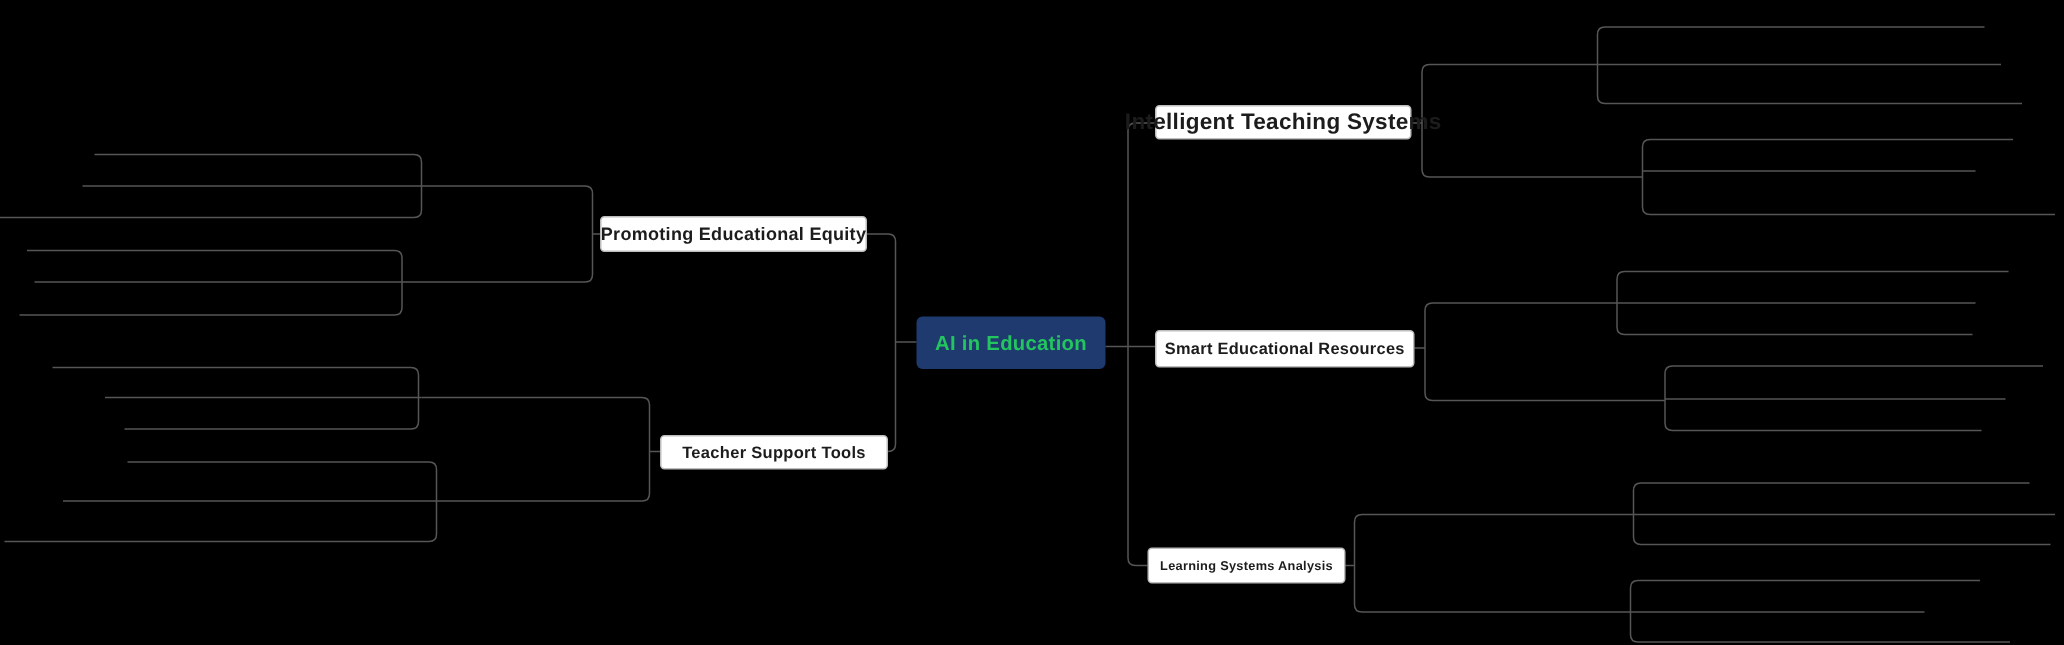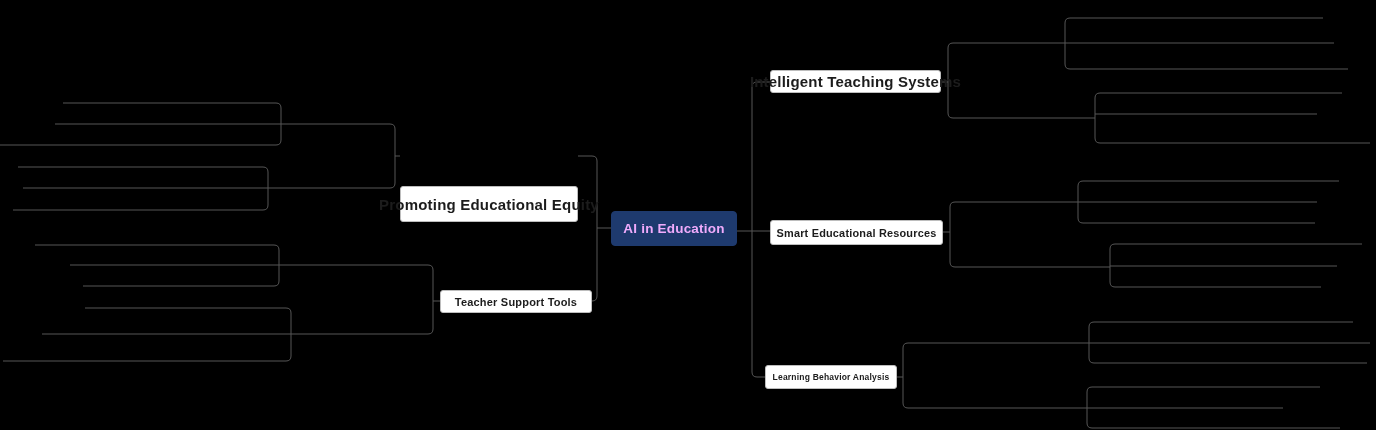--- a/index.html
+++ b/index.html
@@ -32,21 +32,21 @@
     border-radius: 3px;
     color: #1c1c1c;
     font-weight: bold;
     letter-spacing: 0.2px;
     cursor: default;
   }
   .node.root {
     background: #1e3a6e;
     border: 1px solid #1e3a6e;
     border-radius: 4px;
-    color: #f0abfc;
+    color: #22c55e;
   }
 </style>
 </head>
 <body>
 
 <div id="stage">
   <svg id="wires" width="1376" height="430" viewBox="0 0 1376 430">
       <path d="M 281 124 L 390 124 Q 395 124 395 129 L 395 183 Q 395 188 390 188 L 268 188" fill="none" stroke="#565656" stroke-width="1"></path>
       <path d="M 395 156 L 400 156" fill="none" stroke="#565656" stroke-width="1"></path>
       <path d="M 63 103 L 276 103 Q 281 103 281 108 L 281 140 Q 281 145 276 145 L 0 145" fill="none" stroke="#565656" stroke-width="1"></path>
@@ -78,22 +78,22 @@
       <path d="M 897 377 L 903 377" fill="none" stroke="#565656" stroke-width="1"></path>
       <path d="M 1089 343 L 908 343 Q 903 343 903 348 L 903 403 Q 903 408 908 408 L 1087 408" fill="none" stroke="#565656" stroke-width="1"></path>
       <path d="M 1089 343 L 1370 343" fill="none" stroke="#565656" stroke-width="1"></path>
       <path d="M 1353 322 L 1094 322 Q 1089 322 1089 327 L 1089 358 Q 1089 363 1094 363 L 1367 363" fill="none" stroke="#565656" stroke-width="1"></path>
       <path d="M 1320 387 L 1092 387 Q 1087 387 1087 392 L 1087 423 Q 1087 428 1092 428 L 1340 428" fill="none" stroke="#565656" stroke-width="1"></path>
       <path d="M 1087 408 L 1283 408" fill="none" stroke="#565656" stroke-width="1"></path>
     </svg>
 
   <div class="node root" style="left: 611px; top: 211px; width: 126px; height: 35px; font-size: 13.5px;">AI in Education</div>
 
-  <div class="node" style="left: 400px; top: 144px; width: 178px; height: 36px; font-size: 15px; margin-top: 42px;">Promoting Educational Equity</div>
+  <div class="node" style="left: 400px; top: 144px; width: 178px; height: 24px; font-size: 12px;">Promoting Educational Equity</div>
 
   <div class="node" style="left: 440px; top: 290px; width: 152px; height: 23px; font-size: 11px;">Teacher Support Tools</div>
 
   <div class="node" style="left: 770px; top: 70px; width: 171px; height: 23px; font-size: 15px;">Intelligent Teaching Systems</div>
 
   <div class="node" style="left: 770px; top: 220px; width: 173px; height: 25px; font-size: 10.9127px;">Smart Educational Resources</div>
 
-  <div class="node" style="left: 765px; top: 365px; width: 132px; height: 24px; font-size: 8.51648px;">Learning Behavior Analysis</div>
+  <div class="node" style="left: 765px; top: 365px; width: 132px; height: 24px; font-size: 8.51648px;">Learning Systems Analysis</div>
 </div>
 
 </body></html>

